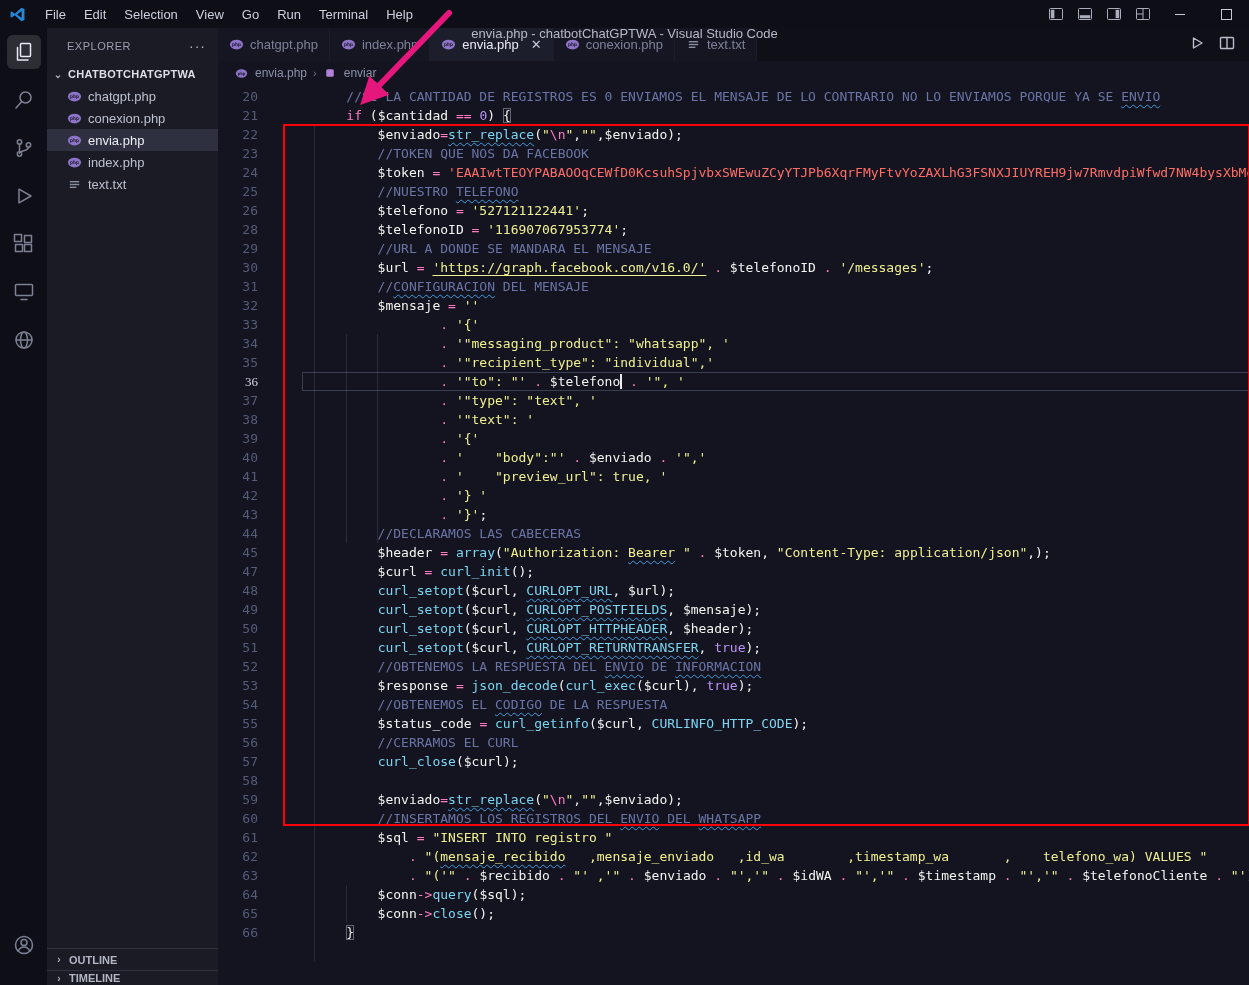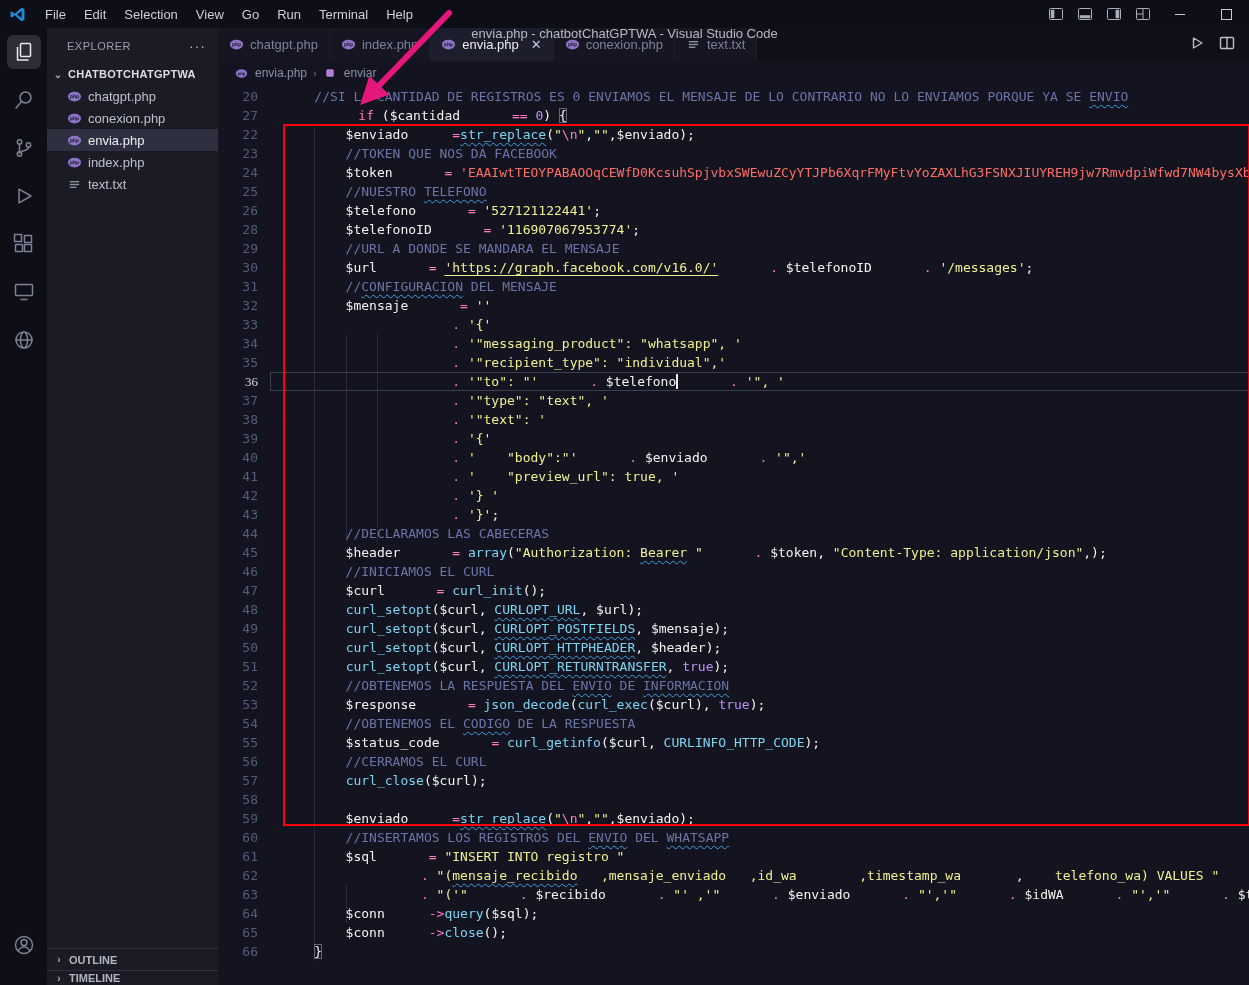--- a/index.html
+++ b/index.html
@@ -55,28 +55,28 @@
   .ts-right svg{stroke:currentColor;fill:none;stroke-width:1.4;stroke-linecap:round;stroke-linejoin:round;}
 
   
   #breadcrumb{position:absolute;left:218px;top:61px;right:0;height:24px;background:#131420;
               display:flex;align-items:center;gap:6px;padding-left:16px;font-size:12px;color:#8b90a6;z-index:2;}
   .bc-sep{color:#6f7488;font-size:11px;}
 
   
   #editor{position:absolute;left:218px;top:85px;right:0;bottom:0;background:#131420;overflow:hidden;
           font-family:"DejaVu Sans Mono",monospace;font-size:13px;line-height:19px;padding-top:2px;z-index:1;}
-  .code-line{display:flex;height:19px;white-space:pre;}
+  .code-line{display:flex;height:19px;white-space:pre;gap:32px;}
   .gutter{box-sizing:border-box;width:52px;flex:none;text-align:right;padding-right:12px;color:#555c7a;}
   .code{flex:1;padding-left:13px;}
   .code-line.current .gutter{color:#d3d7e8;font-family:Liberation Serif, serif;}
   .code-line.current .code{box-shadow:inset 0 0 0 1px rgba(130,140,175,.35);}
 
   .tk-c,.tk-cu{color:#6b74a6;}
-  .tk-k{color:#ff7ac2;margin-left:44px;}
+  .tk-k{color:#ff7ac2;}
   .tk-v{color:#f4f4f0;}
   .tk-s,.tk-su,.tk-l{color:#f0f08f;}
   .tk-e{color:#ff7ac2;}
   .tk-f,.tk-fu{color:#7cd5f1;}
   .tk-n{color:#bd93f9;}
   .tk-r{color:#ff6e66;}
   .tk-l{text-decoration-line:underline;text-decoration-color:#f0f08f;text-underline-offset:3px;}
   .tk-cu,.tk-su,.tk-fu{text-decoration-line:underline;text-decoration-style:wavy;
                        text-decoration-color:#3f9fe0;text-decoration-thickness:1px;text-underline-offset:3px;}
   .tk-b{color:#f4f4f0;box-shadow:inset 0 0 0 1px rgba(165,170,195,.55);}
@@ -370,21 +370,21 @@
     <span>enviar</span>
   </div>
 
   <div id="editor">
     <div class="iguide" style="left:96px;top:40px;height:836px;"></div>
     <div class="iguide" style="left:128px;top:249px;height:209px;"></div>
     <div class="iguide" style="left:159px;top:249px;height:209px;"></div>
     <div class="iguide" style="left:128px;top:800px;height:38px;"></div>
     <div id="code-lines">
         <div class="code-line"><span class="gutter">20</span><span class="code"><span class="tk-c">    //SI LA CANTIDAD DE REGISTROS ES 0 ENVIAMOS EL MENSAJE DE LO CONTRARIO NO LO ENVIAMOS PORQUE YA SE </span><span class="tk-cu">ENVIO</span></span></div>
-        <div class="code-line"><span class="gutter">27</span><span class="code"><span class="tk-v">    </span><span class="tk-k">if</span><span class="tk-v"> (</span><span class="tk-v">$cantidad</span><span class="tk-v"> </span><span class="tk-k">==</span><span class="tk-v"> </span><span class="tk-n">0</span><span class="tk-v">) </span><span class="tk-b">{</span></span></div>
+        <div class="code-line"><span class="gutter">21</span><span class="code"><span class="tk-v">    </span><span class="tk-k">if</span><span class="tk-v"> (</span><span class="tk-v">$cantidad</span><span class="tk-v"> </span><span class="tk-k">==</span><span class="tk-v"> </span><span class="tk-n">0</span><span class="tk-v">) </span><span class="tk-b">{</span></span></div>
         <div class="code-line"><span class="gutter">22</span><span class="code"><span class="tk-v">        $enviado</span><span class="tk-k">=</span><span class="tk-fu">str_replace</span><span class="tk-v">(</span><span class="tk-s">"</span><span class="tk-e">\n</span><span class="tk-s">"</span><span class="tk-v">,</span><span class="tk-s">""</span><span class="tk-v">,</span><span class="tk-v">$enviado</span><span class="tk-v">);</span></span></div>
         <div class="code-line"><span class="gutter">23</span><span class="code"><span class="tk-c">        //TOKEN QUE NOS DA FACEBOOK</span></span></div>
         <div class="code-line"><span class="gutter">24</span><span class="code"><span class="tk-v">        $token</span><span class="tk-v"> </span><span class="tk-k">=</span><span class="tk-v"> </span><span class="tk-r">'EAAIwtTEOYPABAOOqCEWfD0KcsuhSpjvbxSWEwuZCyYTJPb6XqrFMyFtvYoZAXLhG3FSNXJIUYREH9jw7RmvdpiWfwd7NW4bysXbMdgH0LE</span></span></div>
         <div class="code-line"><span class="gutter">25</span><span class="code"><span class="tk-c">        //NUESTRO </span><span class="tk-cu">TELEFONO</span></span></div>
         <div class="code-line"><span class="gutter">26</span><span class="code"><span class="tk-v">        $telefono</span><span class="tk-v"> </span><span class="tk-k">=</span><span class="tk-v"> </span><span class="tk-s">'527121122441'</span><span class="tk-v">;</span></span></div>
         <div class="code-line"><span class="gutter">28</span><span class="code"><span class="tk-v">        $telefonoID</span><span class="tk-v"> </span><span class="tk-k">=</span><span class="tk-v"> </span><span class="tk-s">'116907067953774'</span><span class="tk-v">;</span></span></div>
         <div class="code-line"><span class="gutter">29</span><span class="code"><span class="tk-c">        //URL A DONDE SE MANDARA EL MENSAJE</span></span></div>
         <div class="code-line"><span class="gutter">30</span><span class="code"><span class="tk-v">        $url</span><span class="tk-v"> </span><span class="tk-k">=</span><span class="tk-v"> </span><span class="tk-l">'https://graph.facebook.com/v16.0/'</span><span class="tk-v"> </span><span class="tk-k">.</span><span class="tk-v"> </span><span class="tk-v">$telefonoID</span><span class="tk-v"> </span><span class="tk-k">.</span><span class="tk-v"> </span><span class="tk-s">'/messages'</span><span class="tk-v">;</span></span></div>
         <div class="code-line"><span class="gutter">31</span><span class="code"><span class="tk-c">        //</span><span class="tk-cu">CONFIGURACION</span><span class="tk-c"> DEL MENSAJE</span></span></div>
         <div class="code-line"><span class="gutter">32</span><span class="code"><span class="tk-v">        $mensaje</span><span class="tk-v"> </span><span class="tk-k">=</span><span class="tk-v"> </span><span class="tk-s">''</span></span></div>
@@ -394,21 +394,20 @@
         <div class="code-line current"><span class="gutter">36</span><span class="code"><span class="tk-v">                </span><span class="tk-k">.</span><span class="tk-v"> </span><span class="tk-s">'"to": "'</span><span class="tk-v"> </span><span class="tk-k">.</span><span class="tk-v"> </span><span class="tk-v">$telefono</span><span class="cursor"></span><span class="tk-v"> </span><span class="tk-k">.</span><span class="tk-v"> </span><span class="tk-s">'", '</span></span></div>
         <div class="code-line"><span class="gutter">37</span><span class="code"><span class="tk-v">                </span><span class="tk-k">.</span><span class="tk-v"> </span><span class="tk-s">'"type": "text", '</span></span></div>
         <div class="code-line"><span class="gutter">38</span><span class="code"><span class="tk-v">                </span><span class="tk-k">.</span><span class="tk-v"> </span><span class="tk-s">'"text": '</span></span></div>
         <div class="code-line"><span class="gutter">39</span><span class="code"><span class="tk-v">                </span><span class="tk-k">.</span><span class="tk-v"> </span><span class="tk-s">'{'</span></span></div>
         <div class="code-line"><span class="gutter">40</span><span class="code"><span class="tk-v">                </span><span class="tk-k">.</span><span class="tk-v"> </span><span class="tk-s">'    "body":"'</span><span class="tk-v"> </span><span class="tk-k">.</span><span class="tk-v"> </span><span class="tk-v">$enviado</span><span class="tk-v"> </span><span class="tk-k">.</span><span class="tk-v"> </span><span class="tk-s">'",'</span></span></div>
         <div class="code-line"><span class="gutter">41</span><span class="code"><span class="tk-v">                </span><span class="tk-k">.</span><span class="tk-v"> </span><span class="tk-s">'    "preview_url": true, '</span></span></div>
         <div class="code-line"><span class="gutter">42</span><span class="code"><span class="tk-v">                </span><span class="tk-k">.</span><span class="tk-v"> </span><span class="tk-s">'} '</span></span></div>
         <div class="code-line"><span class="gutter">43</span><span class="code"><span class="tk-v">                </span><span class="tk-k">.</span><span class="tk-v"> </span><span class="tk-s">'}'</span><span class="tk-v">;</span></span></div>
         <div class="code-line"><span class="gutter">44</span><span class="code"><span class="tk-c">        //DECLARAMOS LAS CABECERAS</span></span></div>
         <div class="code-line"><span class="gutter">45</span><span class="code"><span class="tk-v">        $header</span><span class="tk-v"> </span><span class="tk-k">=</span><span class="tk-v"> </span><span class="tk-f">array</span><span class="tk-v">(</span><span class="tk-s">"Authorization: </span><span class="tk-su">Bearer</span><span class="tk-s"> "</span><span class="tk-v"> </span><span class="tk-k">.</span><span class="tk-v"> </span><span class="tk-v">$token</span><span class="tk-v">, </span><span class="tk-s">"Content-Type: application/json"</span><span class="tk-v">,);</span></span></div>
-        <div class="code-line"><span class="gutter">46</span><span class="code"><span class="tk-c">        //INICIAMOS EL CURL</span></span></div>
         <div class="code-line"><span class="gutter">47</span><span class="code"><span class="tk-v">        $curl</span><span class="tk-v"> </span><span class="tk-k">=</span><span class="tk-v"> </span><span class="tk-f">curl_init</span><span class="tk-v">();</span></span></div>
         <div class="code-line"><span class="gutter">48</span><span class="code"><span class="tk-v">        </span><span class="tk-f">curl_setopt</span><span class="tk-v">(</span><span class="tk-v">$curl</span><span class="tk-v">, </span><span class="tk-fu">CURLOPT_URL</span><span class="tk-v">, </span><span class="tk-v">$url</span><span class="tk-v">);</span></span></div>
         <div class="code-line"><span class="gutter">49</span><span class="code"><span class="tk-v">        </span><span class="tk-f">curl_setopt</span><span class="tk-v">(</span><span class="tk-v">$curl</span><span class="tk-v">, </span><span class="tk-fu">CURLOPT_POSTFIELDS</span><span class="tk-v">, </span><span class="tk-v">$mensaje</span><span class="tk-v">);</span></span></div>
         <div class="code-line"><span class="gutter">50</span><span class="code"><span class="tk-v">        </span><span class="tk-f">curl_setopt</span><span class="tk-v">(</span><span class="tk-v">$curl</span><span class="tk-v">, </span><span class="tk-fu">CURLOPT_HTTPHEADER</span><span class="tk-v">, </span><span class="tk-v">$header</span><span class="tk-v">);</span></span></div>
         <div class="code-line"><span class="gutter">51</span><span class="code"><span class="tk-v">        </span><span class="tk-f">curl_setopt</span><span class="tk-v">(</span><span class="tk-v">$curl</span><span class="tk-v">, </span><span class="tk-fu">CURLOPT_RETURNTRANSFER</span><span class="tk-v">, </span><span class="tk-n">true</span><span class="tk-v">);</span></span></div>
         <div class="code-line"><span class="gutter">52</span><span class="code"><span class="tk-c">        //OBTENEMOS LA RESPUESTA DEL </span><span class="tk-cu">ENVIO</span><span class="tk-c"> DE </span><span class="tk-cu">INFORMACION</span></span></div>
         <div class="code-line"><span class="gutter">53</span><span class="code"><span class="tk-v">        $response</span><span class="tk-v"> </span><span class="tk-k">=</span><span class="tk-v"> </span><span class="tk-f">json_decode</span><span class="tk-v">(</span><span class="tk-f">curl_exec</span><span class="tk-v">(</span><span class="tk-v">$curl</span><span class="tk-v">), </span><span class="tk-n">true</span><span class="tk-v">);</span></span></div>
         <div class="code-line"><span class="gutter">54</span><span class="code"><span class="tk-c">        //OBTENEMOS EL </span><span class="tk-cu">CODIGO</span><span class="tk-c"> DE LA RESPUESTA</span></span></div>
         <div class="code-line"><span class="gutter">55</span><span class="code"><span class="tk-v">        $status_code</span><span class="tk-v"> </span><span class="tk-k">=</span><span class="tk-v"> </span><span class="tk-f">curl_getinfo</span><span class="tk-v">(</span><span class="tk-v">$curl</span><span class="tk-v">, </span><span class="tk-f">CURLINFO_HTTP_CODE</span><span class="tk-v">);</span></span></div>
         <div class="code-line"><span class="gutter">56</span><span class="code"><span class="tk-c">        //CERRAMOS EL CURL</span></span></div>

